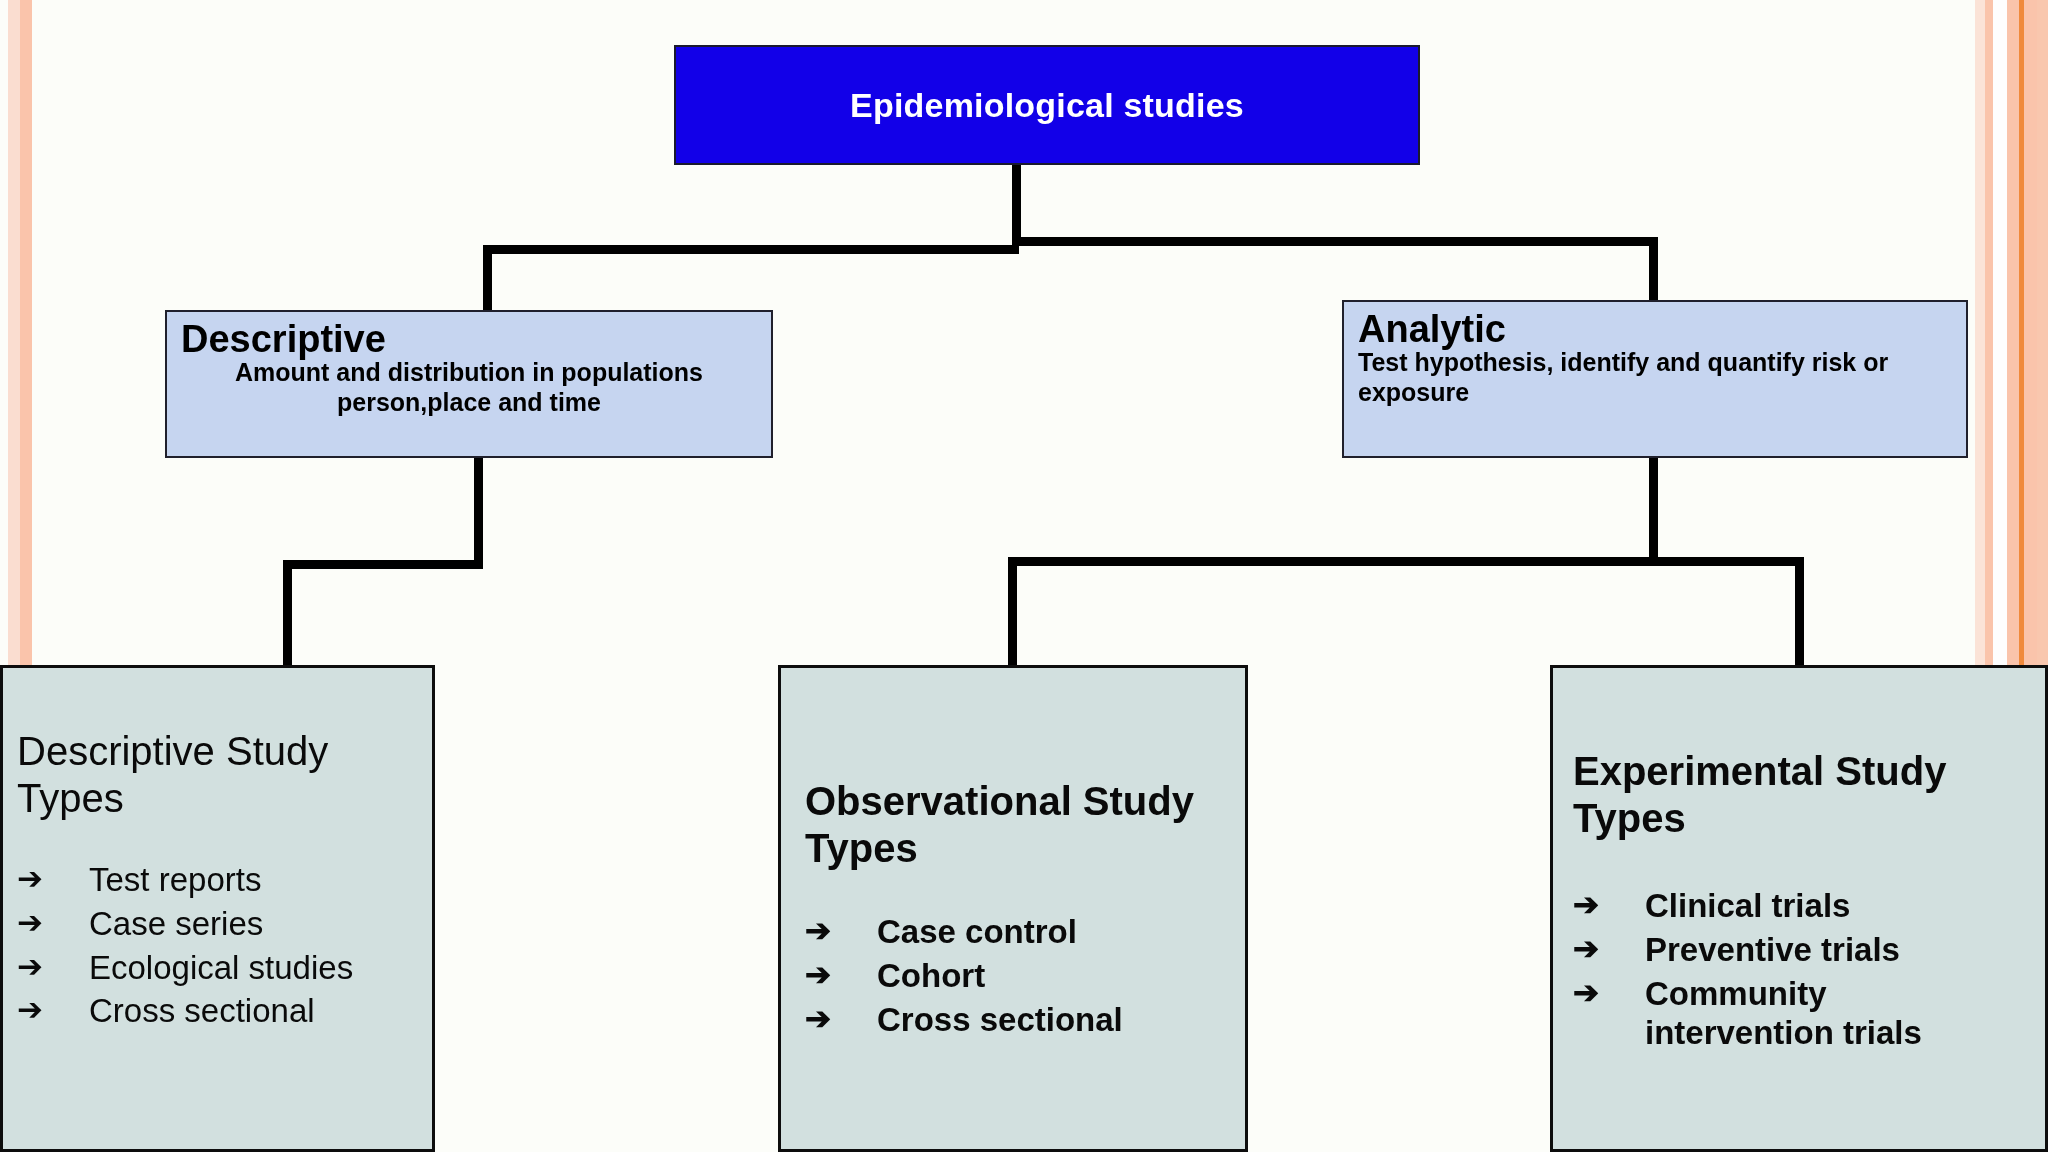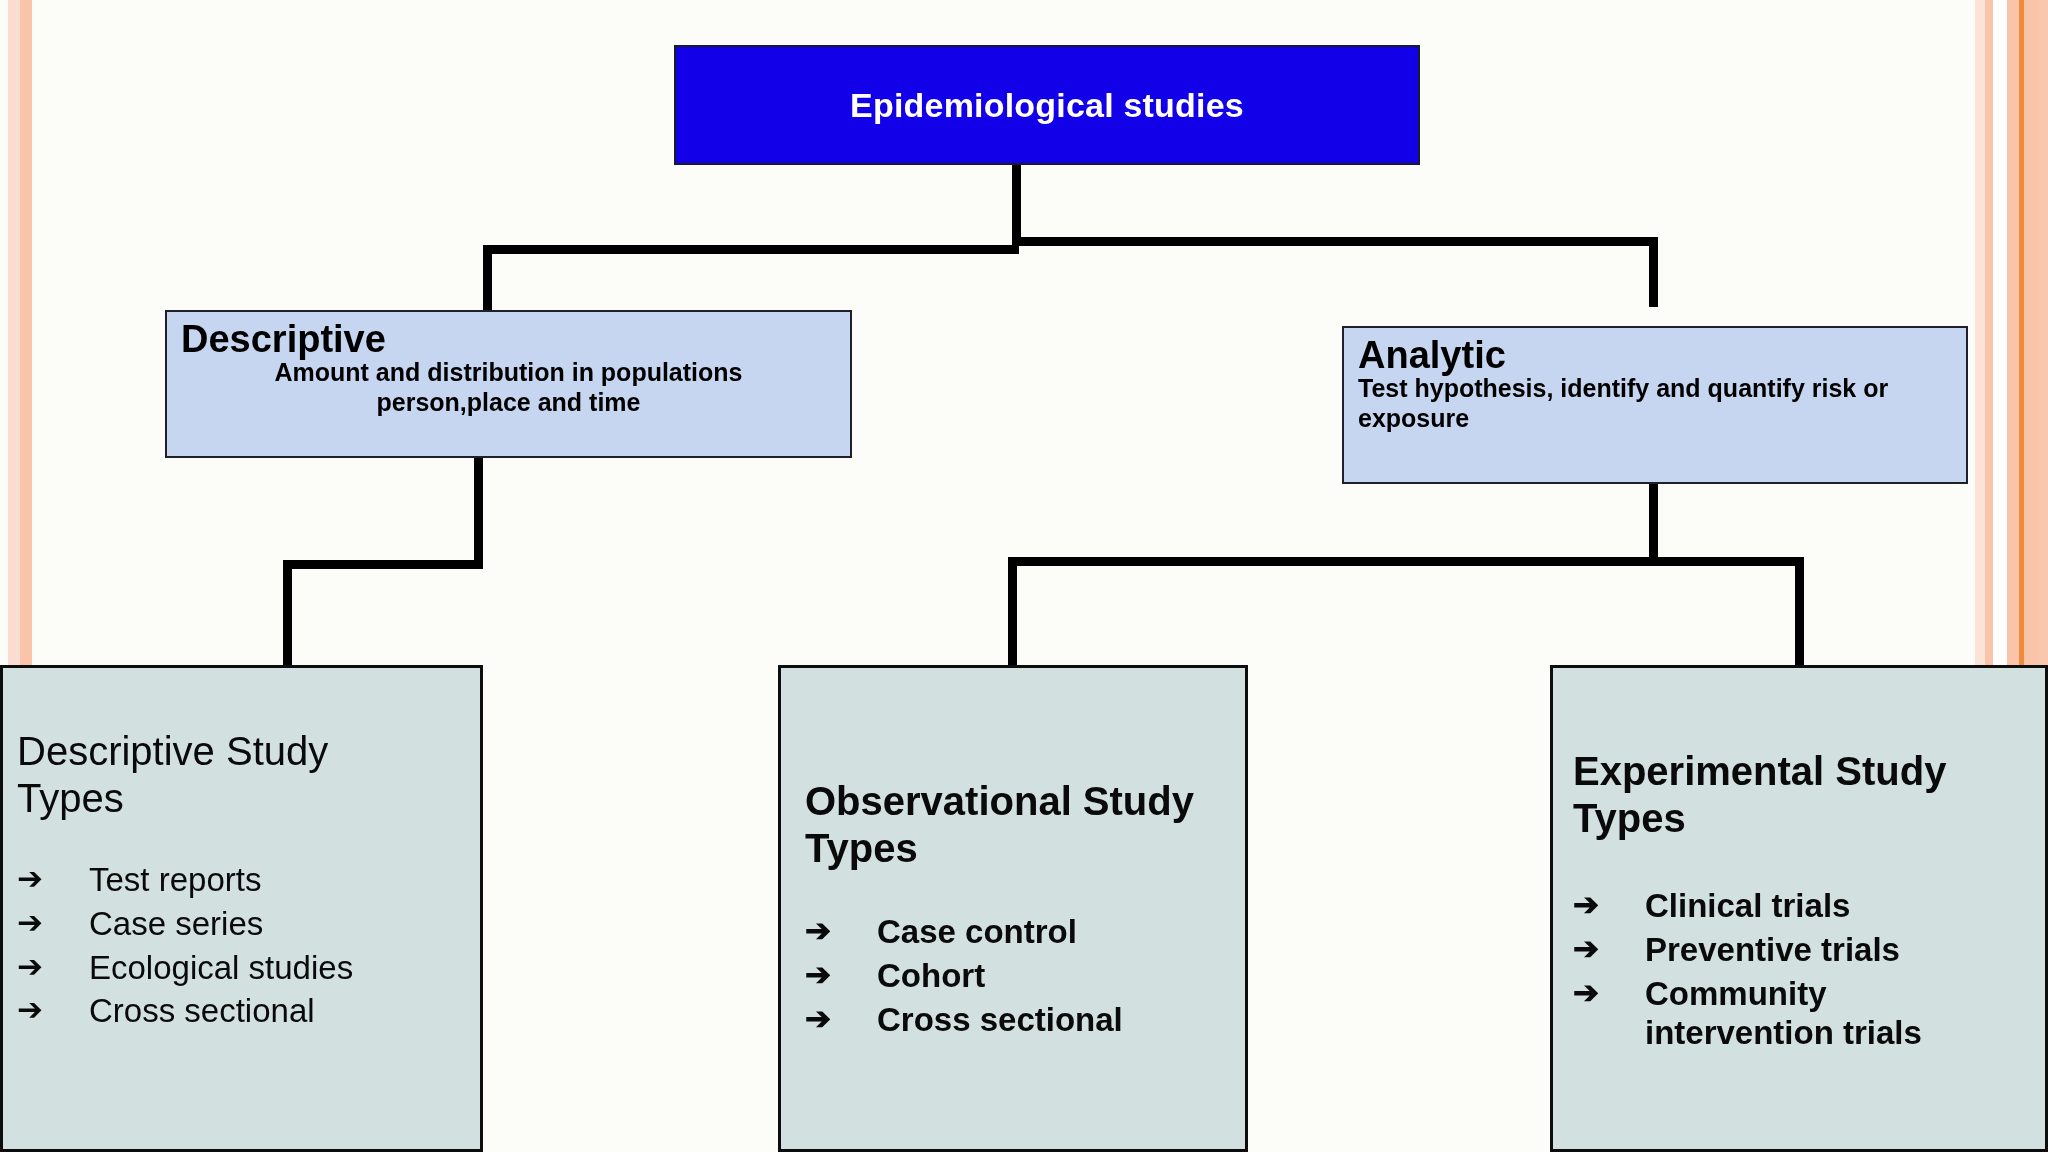--- a/index.html
+++ b/index.html
@@ -87,33 +87,33 @@
 
   <div class="ln" style="left:1649px;top:458px;width:9px;height:104px;"></div>
   <div class="ln" style="left:1008px;top:557px;width:796px;height:9px;"></div>
   <div class="ln" style="left:1008px;top:557px;width:9px;height:110px;"></div>
   <div class="ln" style="left:1795px;top:557px;width:9px;height:110px;"></div>
 
   <div class="box box-title" style="left:674px;top:45px;width:746px;height:120px;">
     <span class="t">Epidemiological studies</span>
   </div>
 
-  <div class="box box-blue" style="left:165px;top:310px;width:687px;height:148px;">
+  <div class="box box-blue" style="left:165px;top:310px;width:608px;height:148px;">
     <div class="hd">Descriptive</div>
     <div class="sb ctr">Amount and distribution in populations</div>
     <div class="sb ctr">person,place and time</div>
   </div>
 
-  <div class="box box-blue" style="left:1342px;top:300px;width:626px;height:158px;margin-top:26px;">
+  <div class="box box-blue" style="left:1342px;top:300px;width:626px;height:158px;">
     <div class="hd">Analytic</div>
     <div class="sb">Test hypothesis, identify and quantify risk or</div>
     <div class="sb">exposure</div>
   </div>
 
-  <div class="box box-green" style="left:0px;top:665px;width:483px;height:487px;padding:60px 14px 0 14px;">
+  <div class="box box-green" style="left:0px;top:665px;width:435px;height:487px;padding:60px 14px 0 14px;">
     <div class="hd2">Descriptive Study</div>
     <div class="hd2">Types</div>
     <ul style="margin-top:38px;">
       <li>
         <span class="arw">➔</span>
         <span class="itm">Test reports</span>
       </li>
       <li>
         <span class="arw">➔</span>
         <span class="itm">Case series</span>

